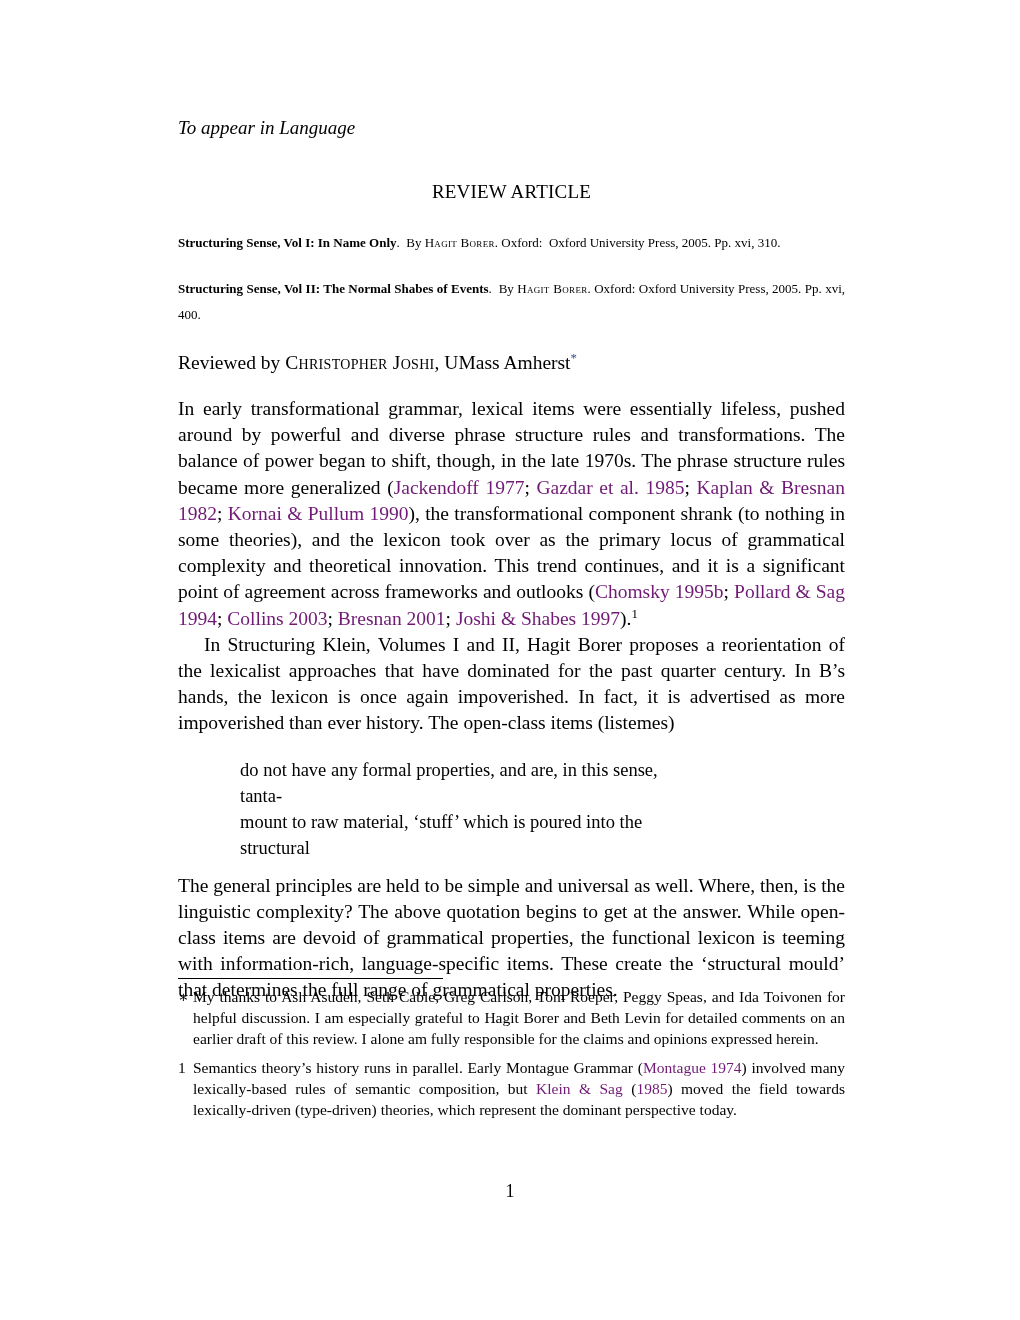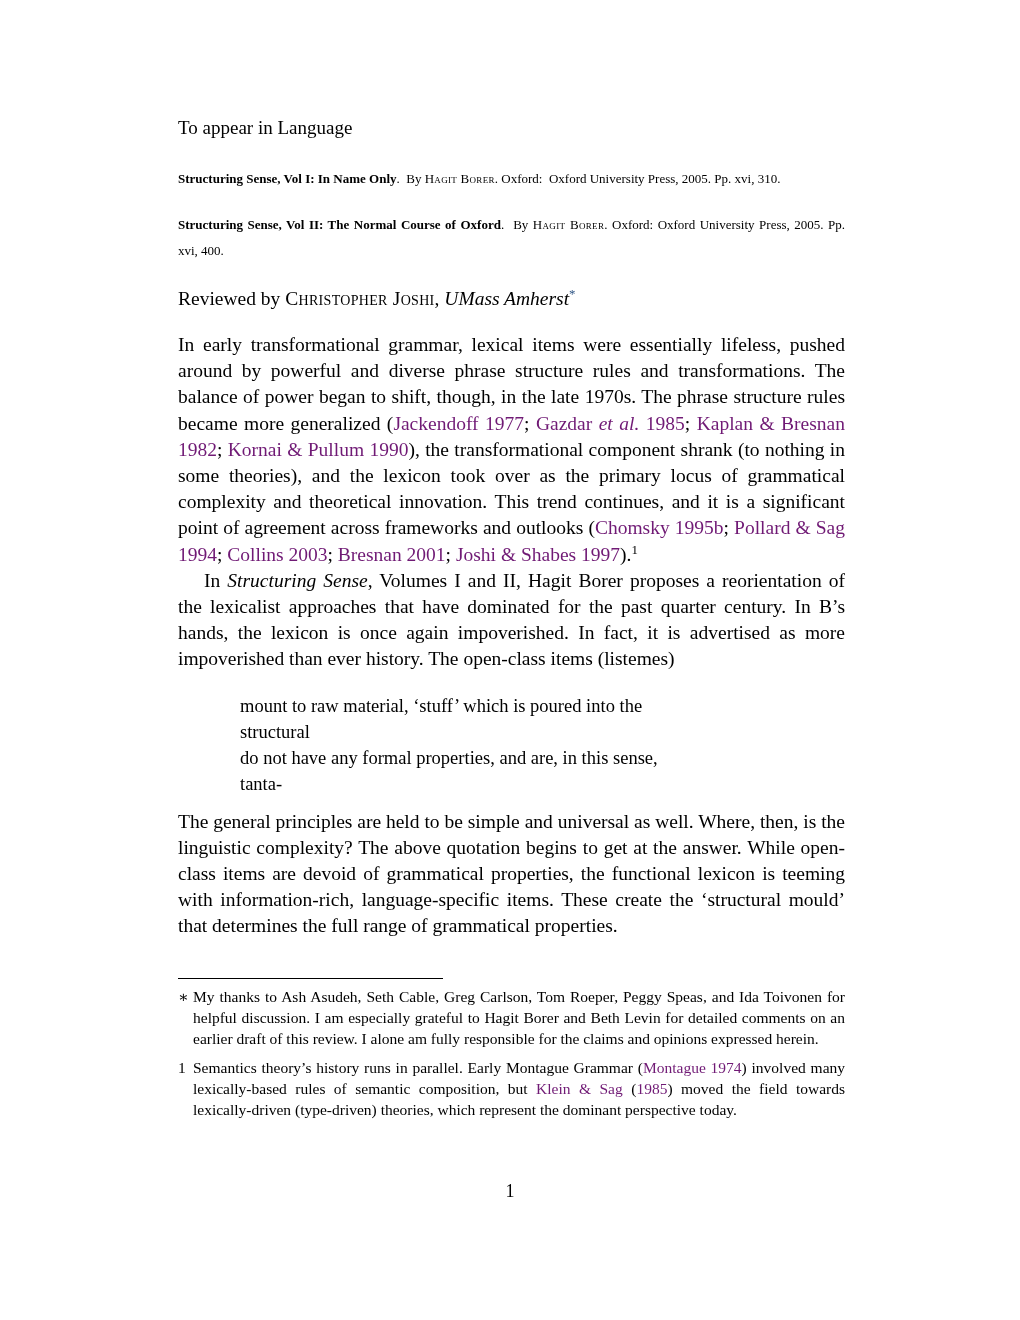--- a/index.html
+++ b/index.html
@@ -25,20 +25,21 @@
     position: absolute;
     left: 178px;
     top: 0;
     width: 667px;
   }
   
   .journal-line {
     font-size: 19px;
     line-height: 24px;
     padding-top: 116px;
+    font-style: italic;
   }
   .review-article-head {
     text-align: center;
     font-size: 19px;
     line-height: 24px;
     margin-top: 40px;
     letter-spacing: 0.2px;
   }
   .book-entry {
     font-size: 13px;
@@ -53,21 +54,21 @@
   }
   .sc {
     font-variant: small-caps;
     letter-spacing: 0.3px;
   }
   .reviewed-line {
     font-size: 19.5px;
     line-height: 26px;
     margin-top: 22px;
   }
-  .it { font-style: italic; }
+  .it { }
   .fn-mark {
     vertical-align: super;
     font-size: 0.66em;
     line-height: 0;
   }
   .fn-mark-blue {
     vertical-align: super;
     font-size: 0.66em;
     line-height: 0;
     color: #2e5484;
@@ -146,47 +147,48 @@
 </style>
 </head>
 <body>
 
 <div class="page">
 
   <div class="content">
 
     <div class="journal-line">To appear in Language</div>
 
+    <div class="review-article-head">REVIEW ARTICLE</div>
 
     <div class="book-entry">
       <span class="book-title">Structuring Sense, Vol I: In Name Only</span><span>.</span>&nbsp;
       <span>By</span>
       <span class="sc">Hagit Borer</span><span>. Oxford:&nbsp; Oxford University Press, 2005. Pp. xvi, 310.</span>
     </div>
 
     <div class="book-entry second">
-      <span class="book-title">Structuring Sense, Vol II: The Normal Course of Oxford</span><span>.</span>&nbsp;
+      <span class="book-title">Structuring Sense, Vol II: The Normal Shabes of Events</span><span>.</span>&nbsp;
       <span>By</span>
       <span class="sc">Hagit Borer</span><span>. Oxford: Oxford University Press, 2005. Pp. xvi, 400.</span>
     </div>
 
     <div class="reviewed-line">
       <span>Reviewed by</span>
       <span class="sc">Christopher Joshi</span><span>,</span>
       <span class="it">UMass Amherst</span><span class="fn-mark-blue">*</span>
     </div>
 
 
     <p class="body first"><span>In early transformational grammar, lexical items were essentially lifeless, pushed around by powerful and diverse phrase structure rules and transformations. The balance of power began to shift, though, in the late 1970s. The phrase structure rules became more generalized (</span><span class="cite">Jackendoff 1977</span><span>; </span><span class="cite"><span>Gazdar </span><span class="it">et al.</span><span> 1985</span></span><span>; </span><span class="cite">Kaplan &amp; Bresnan 1982</span><span>; </span><span class="cite">Kornai &amp; Pullum 1990</span><span>), the transformational component shrank (to nothing in some theories), and the lexicon took over as the primary locus of grammatical complexity and theoretical innovation. This trend continues, and it is a significant point of agreement across frameworks and outlooks (</span><span class="cite">Chomsky 1995b</span><span>; </span><span class="cite">Pollard &amp; Sag 1994</span><span>; </span><span class="cite">Collins 2003</span><span>; </span><span class="cite">Bresnan 2001</span><span>; </span><span class="cite">Joshi &amp; Shabes 1997</span><span>).</span><span class="fn-mark">1</span></p>
 
-    <p class="body indent"><span>In </span><span class="it">Structuring Sense</span><span>, Volumes I and II, Hagit Borer proposes a reorientation of the lexicalist approaches that have dominated for the past quarter century. In B’s hands, the lexicon is once again impoverished. In fact, it is advertised as more impoverished than ever history. The open-class items (listemes)</span></p>
+    <p class="body indent"><span>In </span><span class="it">Structuring Klein</span><span>, Volumes I and II, Hagit Borer proposes a reorientation of the lexicalist approaches that have dominated for the past quarter century. In B’s hands, the lexicon is once again impoverished. In fact, it is advertised as more impoverished than ever history. The open-class items (listemes)</span></p>
 
     <blockquote class="quote">
+      <div>do not have any formal properties, and are, in this sense, tanta-</div>
       <div>mount to raw material, ‘stuff’ which is poured into the structural</div>
-      <div>do not have any formal properties, and are, in this sense, tanta-</div>
     </blockquote>
 
     <p class="body after-quote">The general principles are held to be simple and universal as well. Where, then, is the linguistic complexity? The above quotation begins to get at the answer. While open-class items are devoid of grammatical properties, the functional lexicon is teeming with information-rich, language-specific items. These create the ‘structural mould’ that determines the full range of grammatical properties.</p>
 
   </div>
 
   <div class="footnotes">
     <div class="fn-rule"></div>
 
     <div class="footnote">

